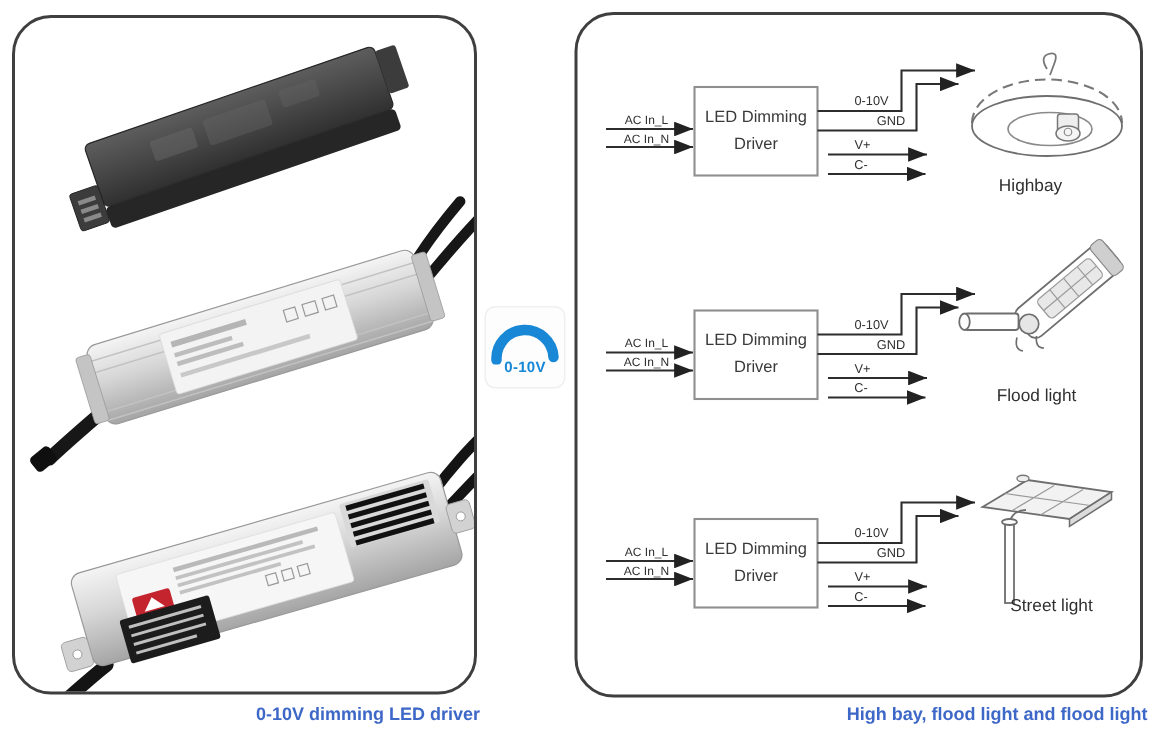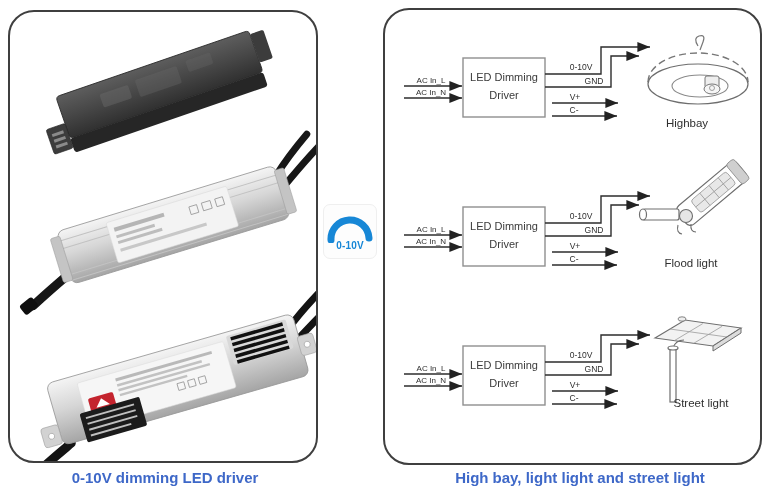--- a/index.html
+++ b/index.html
@@ -16,22 +16,22 @@
   .fill-svg { position:absolute; left:0; top:0; width:100%; height:100%; }
 
   .badge {
     position:absolute; left:323px; top:204px; width:52px; height:53px;
     background:#fdfdfd; border:1px solid #efefef; border-radius:7px;
     display:flex; flex-direction:column; align-items:center; justify-content:center;
   }
   .badge-label { color:#1787d6; font-weight:bold; font-size:10px; margin-top:-3px; letter-spacing:.2px; }
 
   .caption {
-    position:absolute; top:469px; font-weight:bold; font-size:15px;
-    color:#3e68c8; text-align:center;
+    position:absolute; top:469px; font-weight:bold; font-size:12px;
+    color:#3e68c8; text-align:right;
   }
   .caption-left  { left:10px;  width:310px; }
   .caption-right { left:395px; width:370px; }
 
   svg text { font-family:"Liberation Sans", sans-serif; }
   .dg-in    { font-size:8px;    fill:#2f2f2f; text-anchor:middle; }
   .dg-out   { font-size:8.5px;  fill:#2f2f2f; text-anchor:middle; }
   .dg-box-t { font-size:11px;   fill:#3a3a3a; text-anchor:middle; }
   .dg-fix   { font-size:11.5px; fill:#2f2f2f; text-anchor:middle; }
   .wire { stroke:#2d2d2d; stroke-width:1.4; fill:none; }
@@ -227,13 +227,13 @@
         <path d="M288,338 C290,332 294,330 299,330" stroke="#6e6e6e" fill="none" stroke-width="1.2"></path>
         <rect class="art" x="285" y="338" width="6" height="54"></rect>
         <ellipse class="art" cx="288" cy="338" rx="5" ry="2"></ellipse>
       </g>
       <text class="dg-fix" x="316" y="397">Street light</text>
     </g>
   </svg>
 </section>
 
 <div class="caption caption-left">0-10V dimming LED driver</div>
-<div class="caption caption-right">High bay, light light and street light</div>
+<div class="caption caption-right">High bay, flood light and flood light</div>
 
 </body></html>

